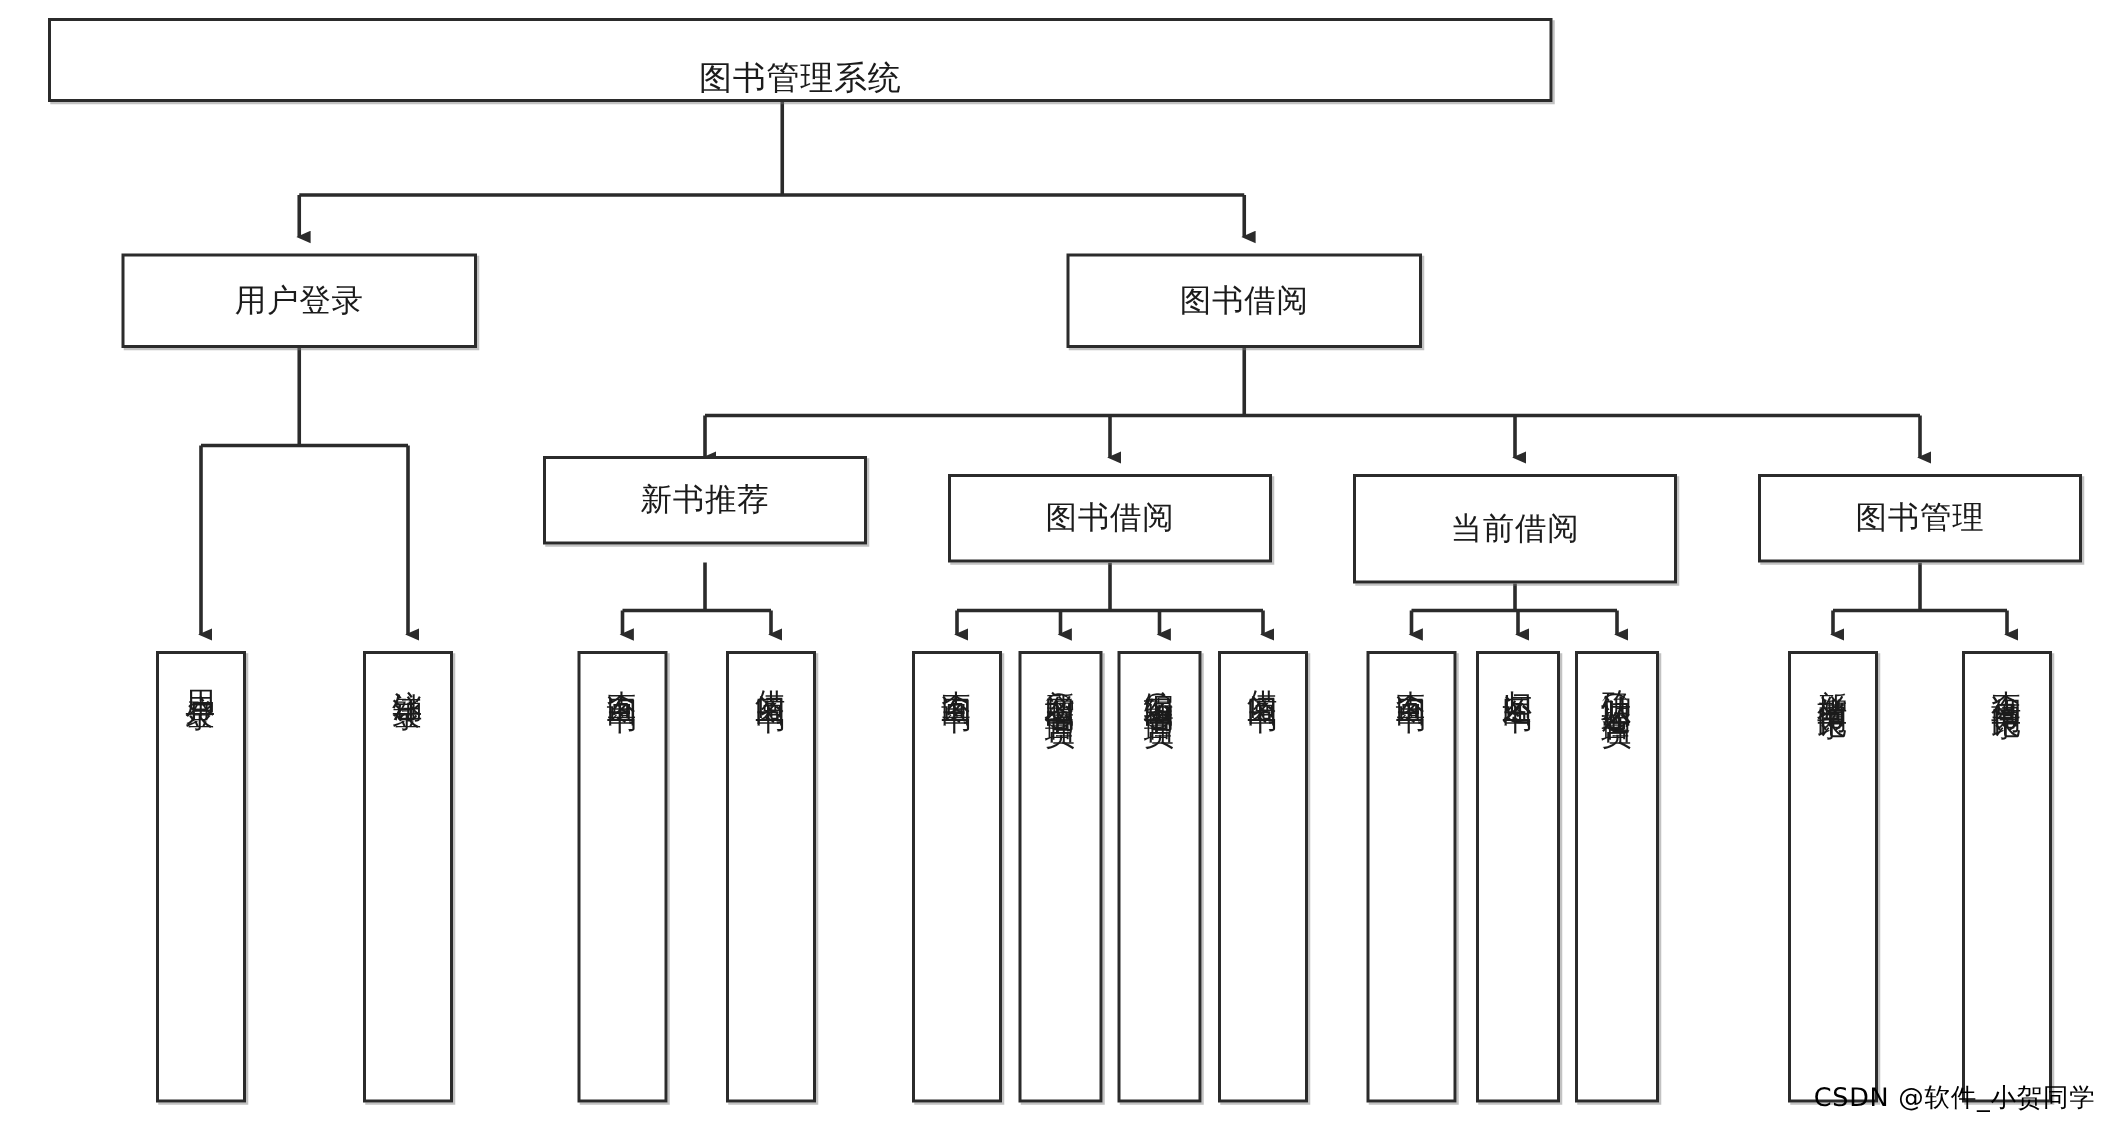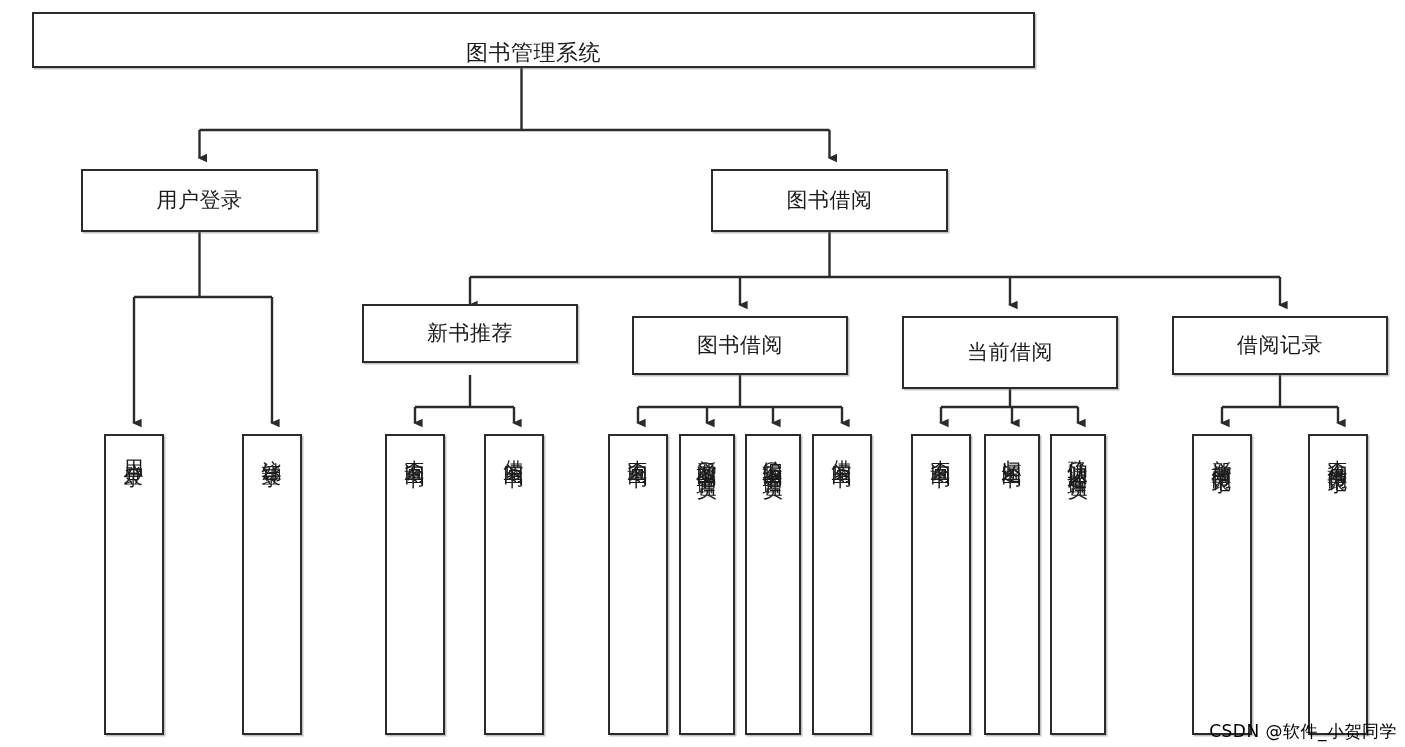--- a/index.html
+++ b/index.html
@@ -133,21 +133,21 @@
       <div class="node horiz" style="left: 362px; top: 304px; width: 216px; height: 59px;">
         <span class="lbl">新书推荐</span>
       </div>
       <div class="node horiz" style="left: 632px; top: 316px; width: 216px; height: 59px;">
         <span class="lbl">图书借阅</span>
       </div>
       <div class="node horiz" style="left: 902px; top: 316px; width: 216px; height: 73px;">
         <span class="lbl">当前借阅</span>
       </div>
       <div class="node horiz" style="left: 1172px; top: 316px; width: 216px; height: 59px;">
-        <span class="lbl">借阅记录</span>
+        <span class="lbl">图书管理</span>
       </div>
       <div class="node vert" style="left: 104px; top: 434px; width: 60px; height: 301px;">
         <span class="lbl">用户登录</span>
       </div>
       <div class="node vert" style="left: 242px; top: 434px; width: 60px; height: 301px;">
         <span class="lbl">注销登录</span>
       </div>
       <div class="node vert" style="left: 385px; top: 434px; width: 60px; height: 301px;">
         <span class="lbl">查询图书</span>
       </div>

